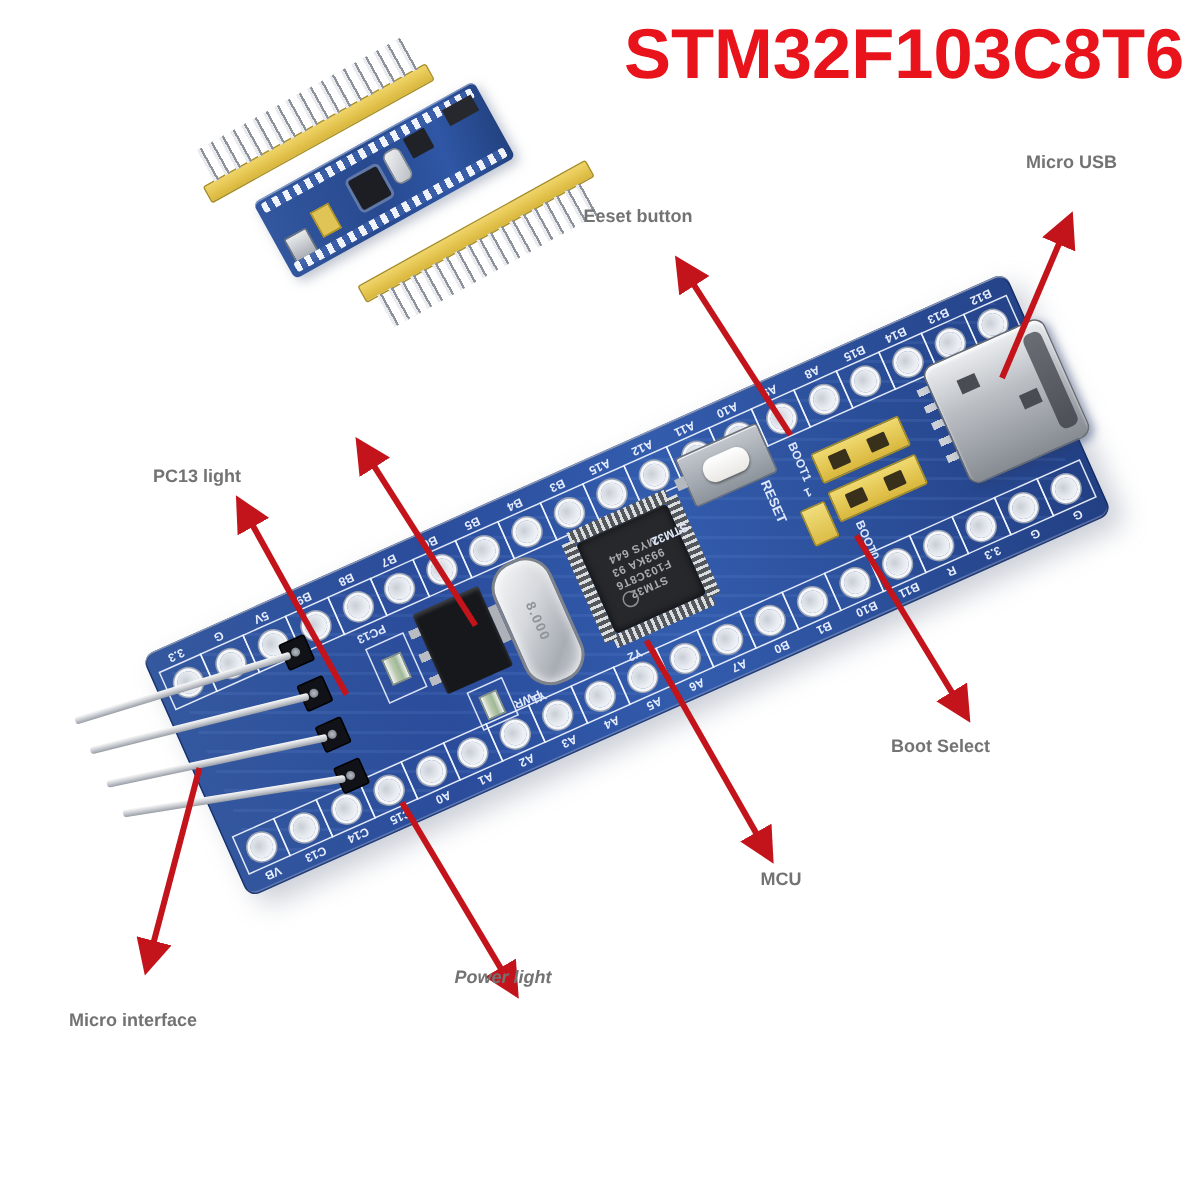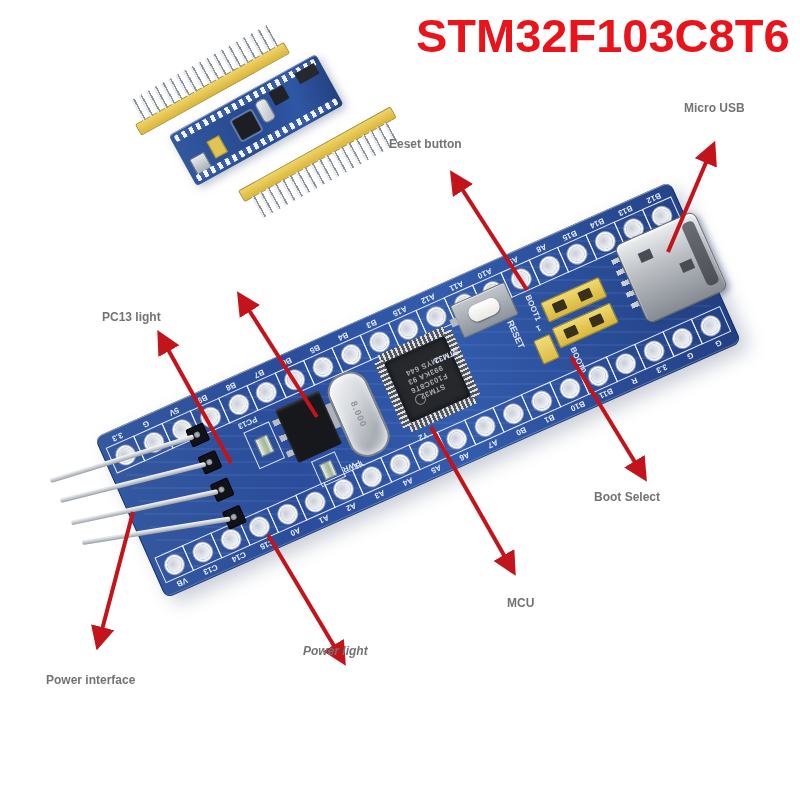--- a/index.html
+++ b/index.html
@@ -8,21 +8,21 @@
 
   
   .title{position:absolute;left:416px;top:8px;margin:0;font-size:47px;font-weight:bold;
          color:#e8131b;letter-spacing:0px;white-space:nowrap;}
   .callout{position:absolute;font-size:12px;font-weight:bold;color:#737373;white-space:nowrap;}
   .lbl-micro-usb{left:684px;top:101px;}
   .lbl-eeset{left:389px;top:137px;}
   .lbl-crystal{left:176px;top:252px;}
   .lbl-pc13{left:102px;top:310px;}
   .lbl-boot{left:594px;top:490px;}
-  .lbl-mcu{left:507px;top:596px;}
+  .lbl-mcu{left:507px;top:579px;}
   .lbl-debug{left:46px;top:673px;}
   .lbl-power{left:303px;top:644px;font-style:italic;}
 
   .arrows{position:absolute;left:0;top:0;pointer-events:none;}
 
   
   .miniboard{position:absolute;left:148px;top:40px;width:240px;height:170px;
              transform:rotate(-29deg);}
   .mini-strip{position:absolute;height:11px;background:linear-gradient(180deg,#f0d468,#d9b73c);
               border:1px solid #a98f24;border-radius:2px;}
@@ -495,16 +495,16 @@
     <line x1="431" y1="427" x2="513" y2="571" stroke="#c3131b" stroke-width="4" marker-end="url(#ah)"></line>
     <line x1="133" y1="512" x2="98" y2="645" stroke="#c3131b" stroke-width="4" marker-end="url(#ah)"></line>
     <line x1="268" y1="535" x2="343" y2="661" stroke="#c3131b" stroke-width="4" marker-end="url(#ah)"></line>
   </svg>
 
   <div class="callout lbl-micro-usb">Micro USB</div>
   <div class="callout lbl-eeset">Eeset button</div>
   <div class="callout lbl-pc13">PC13 light</div>
   <div class="callout lbl-boot">Boot Select</div>
   <div class="callout lbl-mcu">MCU</div>
-  <div class="callout lbl-debug">Power interface</div>
+  <div class="callout lbl-debug">Micro interface</div>
   <div class="callout lbl-power">Power light</div>
 
 </div>
 
 </body></html>

